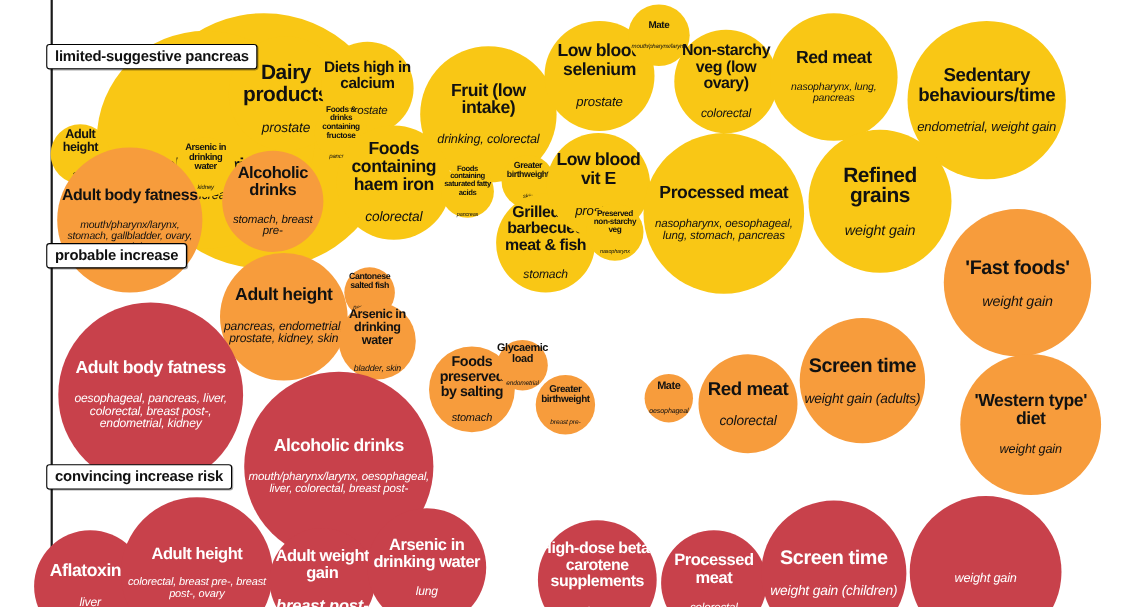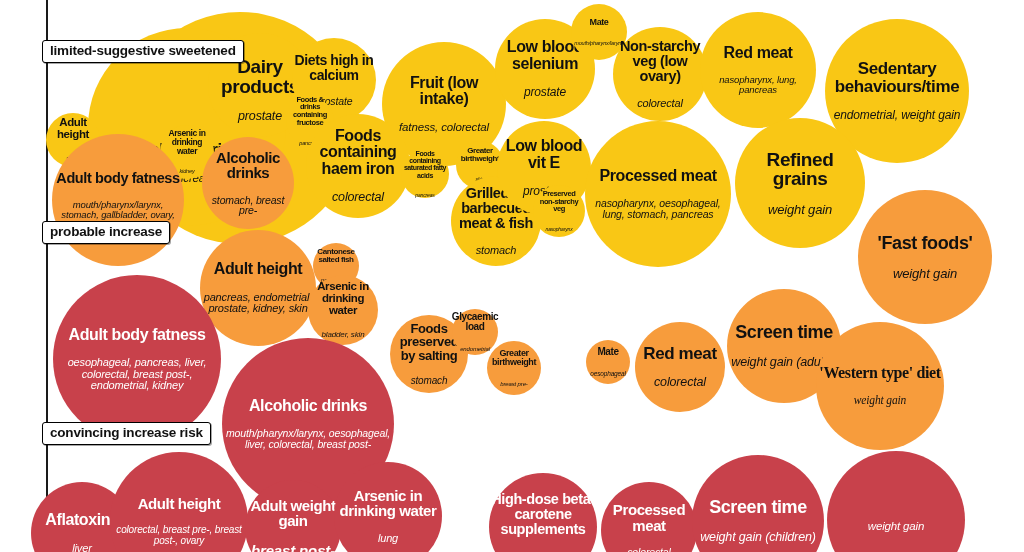--- a/index.html
+++ b/index.html
@@ -97,21 +97,21 @@
       </div>
       <div class="bubble c-yellow" style="left: 286px; top: 97px; width: 48px; height: 48px;">
         <div>
           <span class="name" style="font-size: 7.5px;">Foods &amp; drinks containing fructose</span>
           <span class="sites" style="font-size: 5.5px;">pancreas</span>
         </div>
       </div>
       <div class="bubble c-yellow" style="left: 382px; top: 42px; width: 124px; height: 124px;">
         <div>
           <span class="name" style="font-size: 16px;">Fruit (low intake)</span>
-          <span class="sites" style="font-size: 11.5px;">fatness, colorectal</span>
+          <span class="sites" style="font-size: 11.5px;">drinking, colorectal</span>
         </div>
       </div>
       <div class="bubble c-yellow" style="left: 306px; top: 114px; width: 104px; height: 104px;">
         <div>
           <span class="name" style="font-size: 16px;">Foods containing haem iron</span>
           <span class="sites" style="font-size: 12.5px;">colorectal</span>
         </div>
       </div>
       <div class="bubble c-yellow" style="left: 401px; top: 150px; width: 48px; height: 48px;">
         <div>
@@ -262,21 +262,21 @@
           <span class="name" style="font-size: 18px;">Screen time</span>
           <span class="sites" style="font-size: 12.5px;">weight gain (adults)</span>
         </div>
       </div>
       <div class="bubble c-orange" style="left: 858px; top: 190px; width: 134px; height: 134px;">
         <div>
           <span class="name" style="font-size: 18px;">'Fast foods'</span>
           <span class="sites" style="font-size: 13px;">weight gain</span>
         </div>
       </div>
-      <div class="bubble c-orange" style="left: 816px; top: 322px; width: 128px; height: 128px; font-family: Liberation Serif, serif;">
+      <div class="bubble c-orange" style="left: 873px; top: 322px; width: 128px; height: 128px;">
         <div>
           <span class="name" style="font-size: 16px;">'Western type' diet</span>
           <span class="sites" style="font-size: 11.5px;">weight gain</span>
         </div>
       </div>
       <div class="bubble c-red" style="left: 53px; top: 275px; width: 168px; height: 168px;">
         <div>
           <span class="name" style="font-size: 16px;">Adult body fatness</span>
           <span class="sites" style="font-size: 11px;">oesophageal, pancreas, liver, colorectal, breast post-, endometrial, kidney</span>
         </div>
@@ -329,18 +329,18 @@
           <span class="sites" style="font-size: 12.5px; text-align: right;">weight gain (children)</span>
         </div>
       </div>
       <div class="bubble c-red" style="left: 827px; top: 451px; width: 138px; height: 138px;">
         <div>
           <span class="sites" style="font-size: 11.5px;">weight gain</span>
         </div>
       </div>
     </div>
   <div id="tier-layer">
-      <div class="tier-label" style="left: 42px; top: 40px;">limited-suggestive sweetened</div>
+      <div class="tier-label" style="left: 42px; top: 40px;">limited-suggestive pancreas</div>
       <div class="tier-label" style="left: 42px; top: 221px;">probable increase</div>
       <div class="tier-label" style="left: 42px; top: 422px;">convincing increase risk</div>
     </div>
 
 </div>
 
 </body></html>

